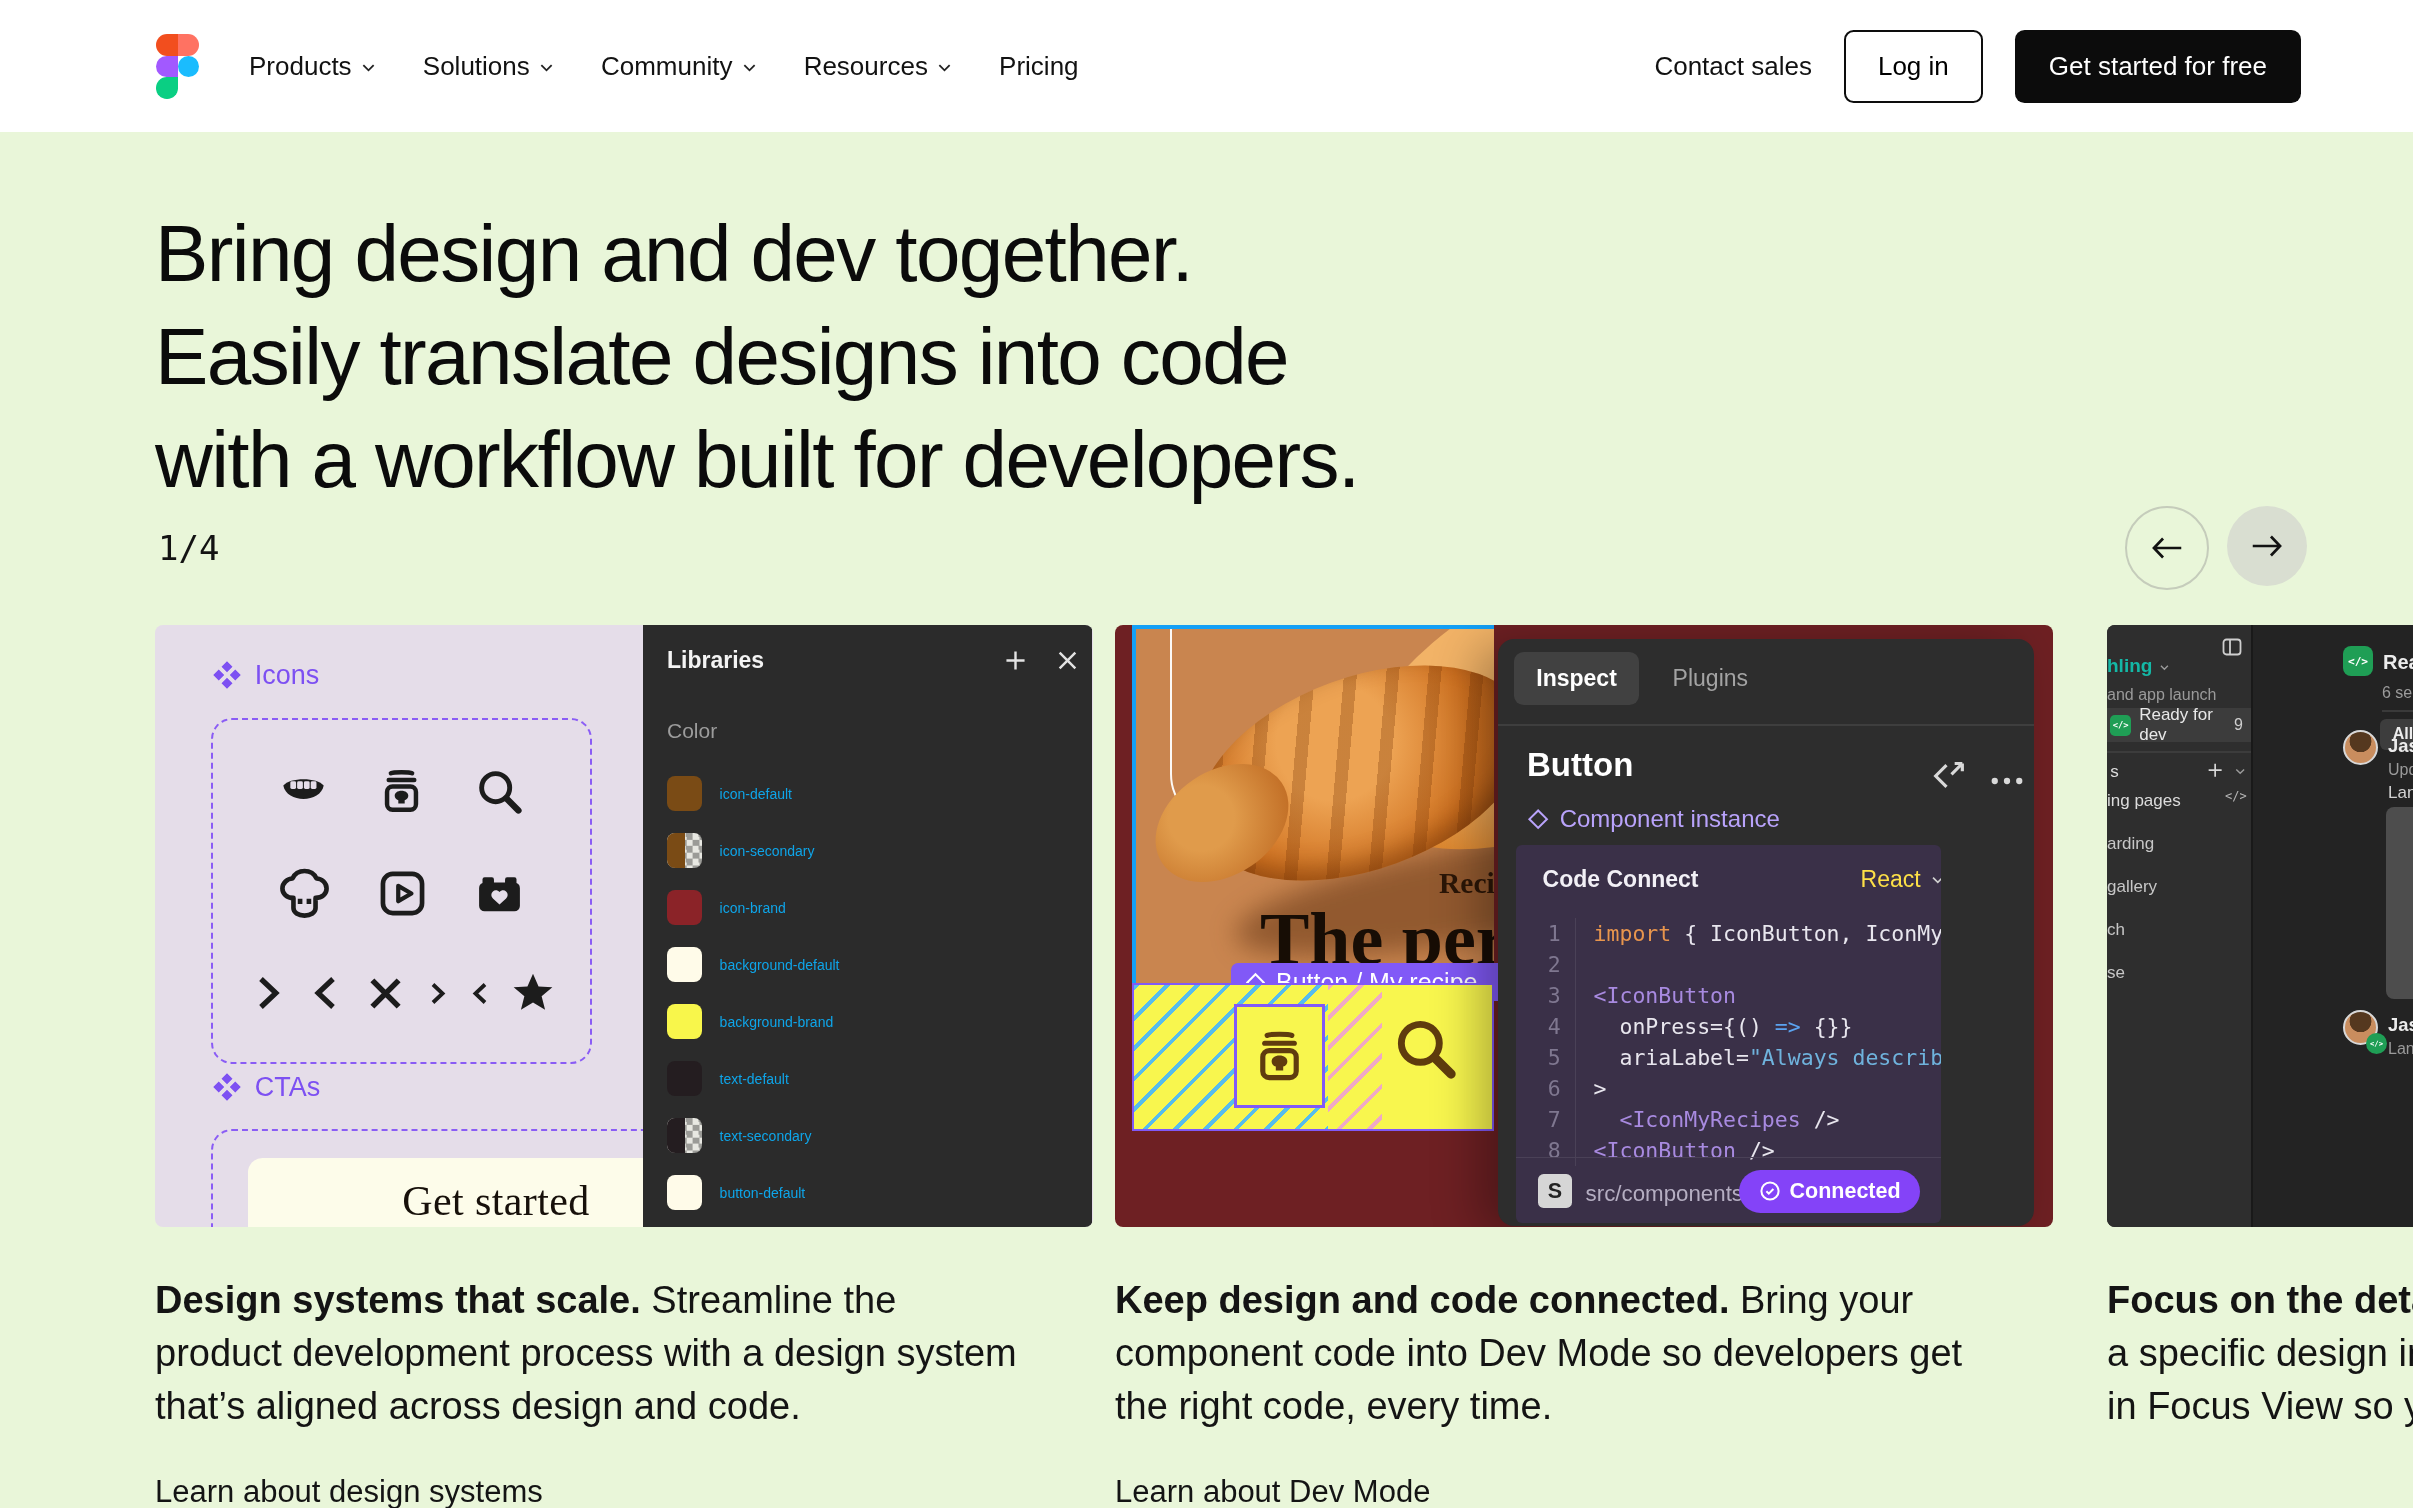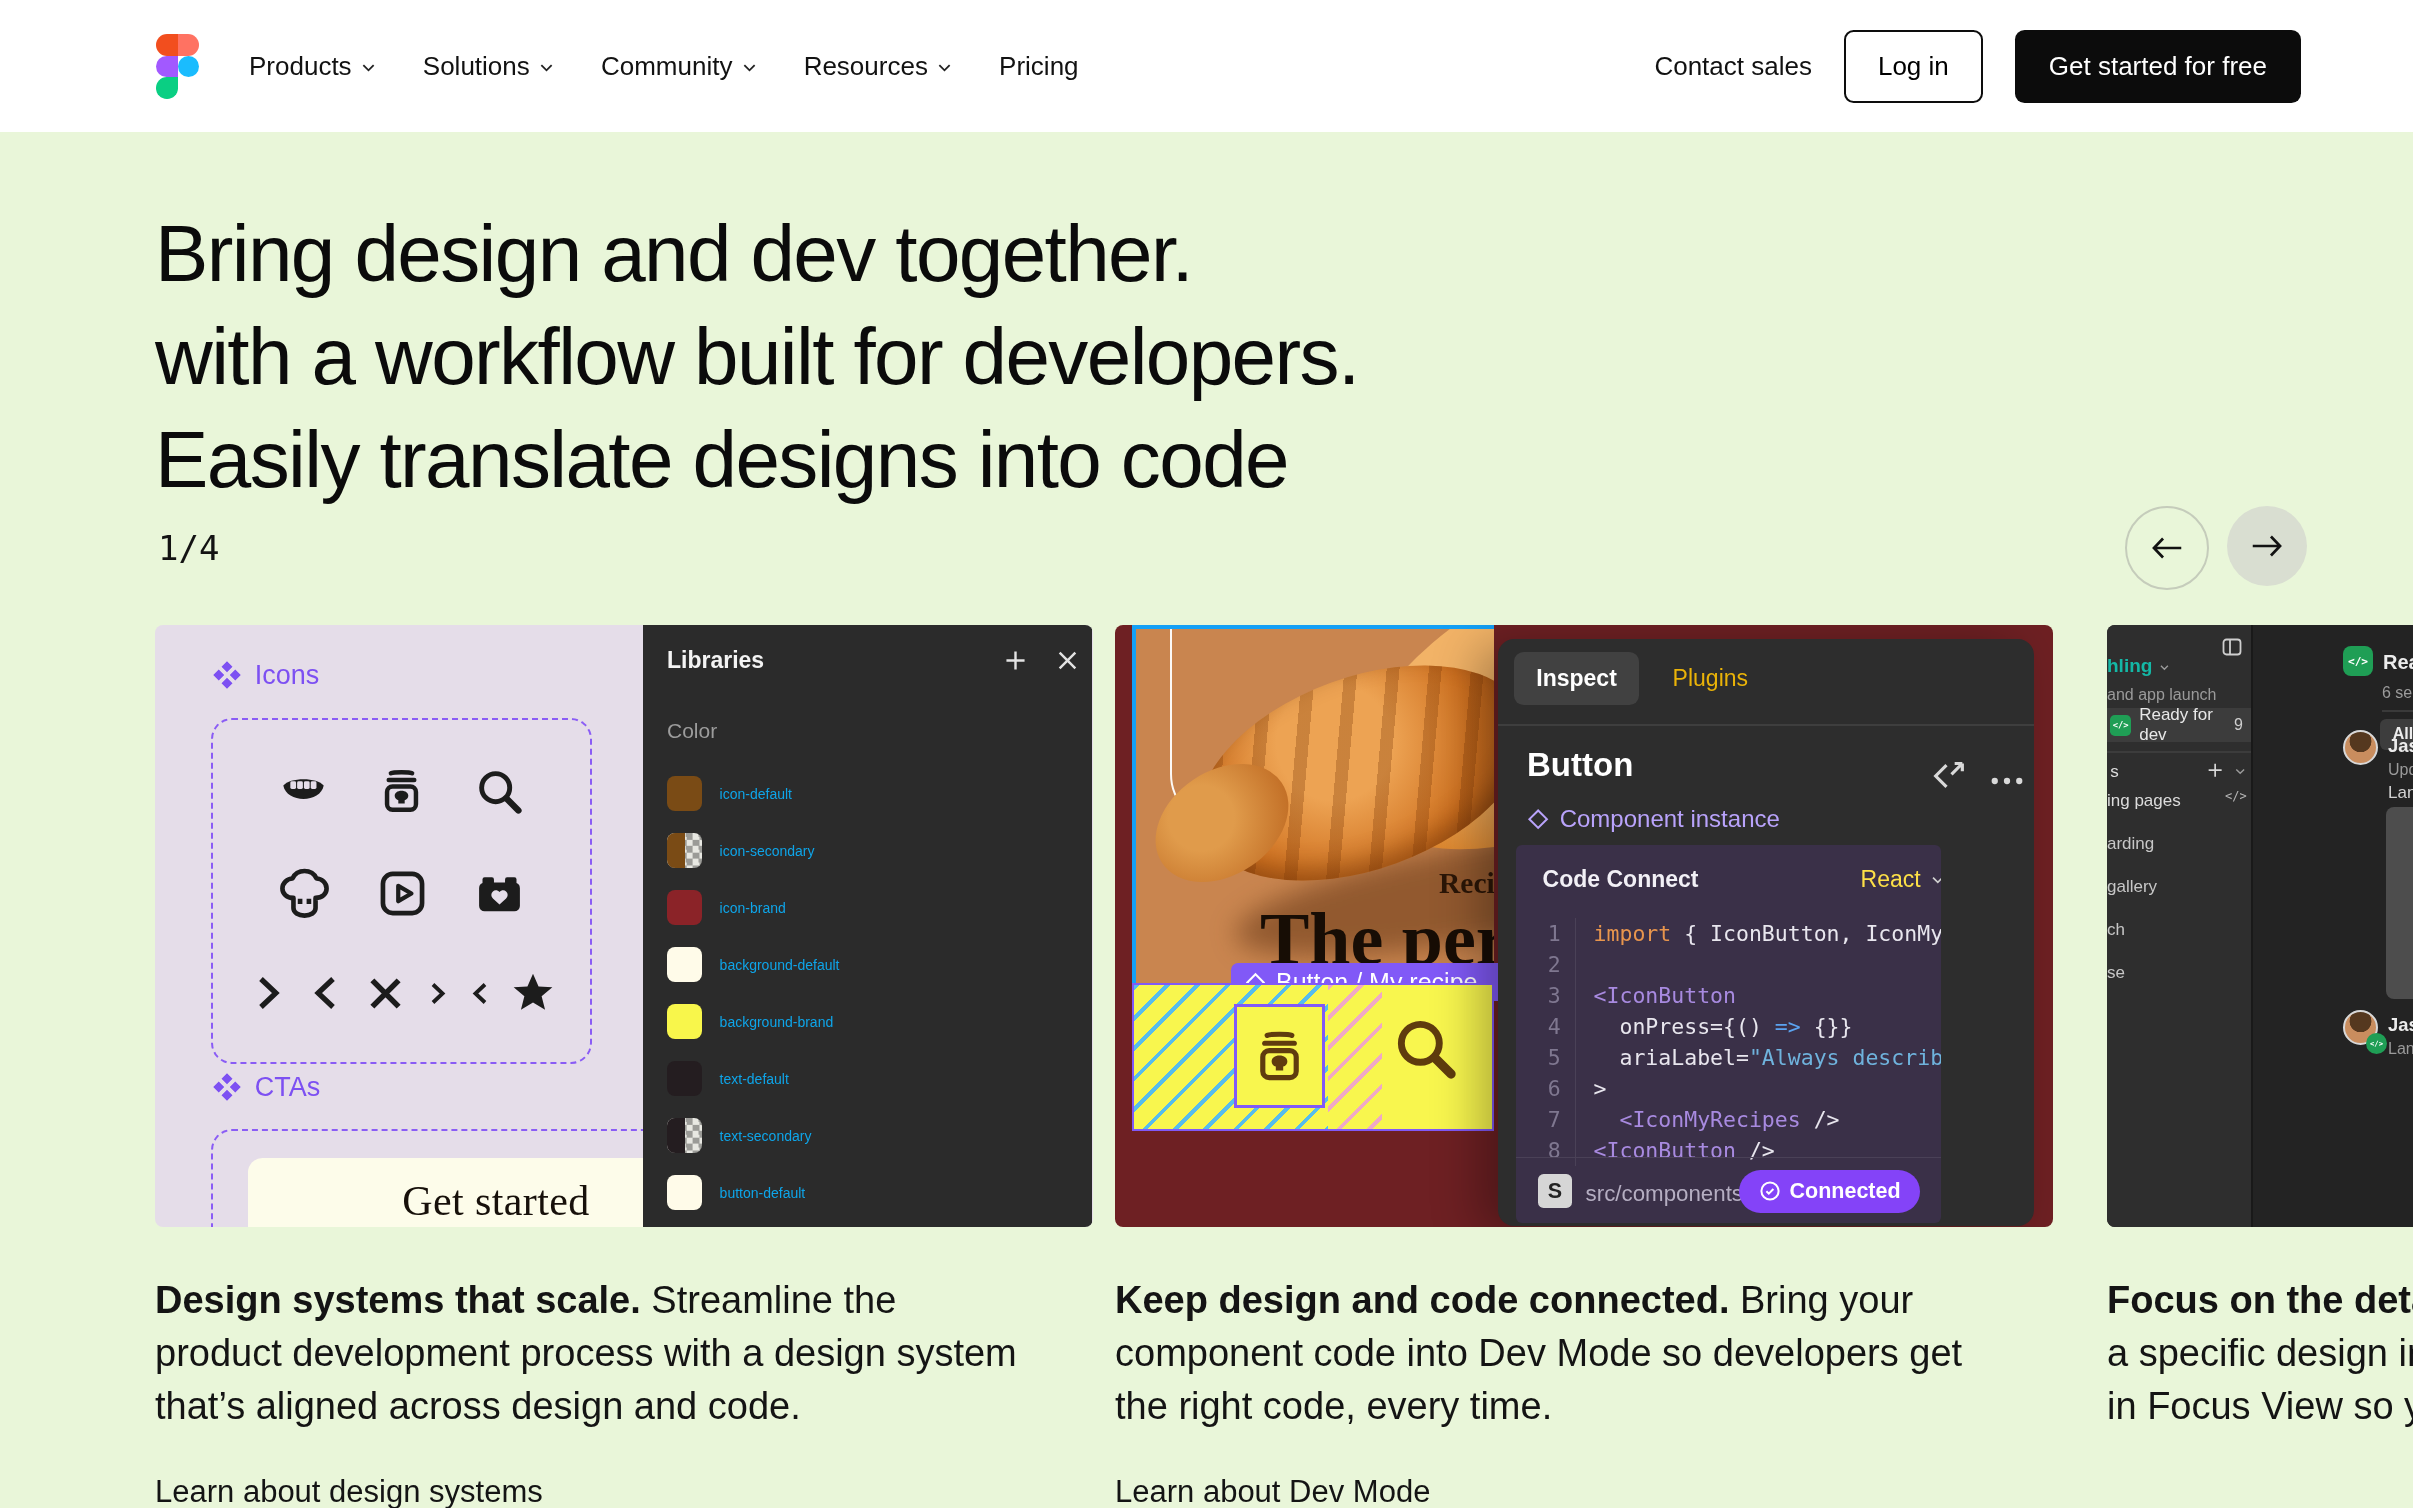--- a/index.html
+++ b/index.html
@@ -92,21 +92,21 @@
   .hatchP{position:absolute;left:194px;top:0;bottom:0;width:54px;
           background:repeating-linear-gradient(135deg,#f0a9c5 0 4px,transparent 4px 21.5px)}
   .jambtn{position:absolute;left:100px;top:19px;width:91px;height:104px;background:#f8f64e;border:3.2px solid #8159f7;
           box-sizing:border-box;display:flex;align-items:center;justify-content:center}
   .searchwrap{position:absolute;left:257px;top:29px}
   .inspect{position:absolute;left:383px;top:14.4px;width:536px;height:587px;border-radius:16px;background:#2d2d2d;z-index:6;
            box-shadow:-19px 6.4px 48px rgba(0,0,0,.30)}
   .tabs{position:absolute;left:16px;top:12.8px;display:flex;align-items:center;gap:11.2px}
   .tab{font-size:23px;padding:12.8px 22.3px;border-radius:9.6px;cursor:pointer}
   .tab.on{background:#414141;color:#fff;font-weight:600}
-  .tab.off{color:#eab308}
+  .tab.off{color:#a3a3a3}
   .pdiv{position:absolute;left:0;top:85px;width:100%;height:1.6px;background:#3e3e3e}
   .ptitle{position:absolute;left:29px;top:107px;font-size:33px;font-weight:700;color:#fff}
   .pico1{position:absolute;left:431px;top:117px;cursor:pointer}
   .pico2{position:absolute;left:488px;top:121px;cursor:pointer}
   .psub{position:absolute;left:29px;top:166px;display:flex;align-items:center;gap:10.4px;color:#b9a3fb;font-size:24px}
   .ccbox{position:absolute;left:17.6px;top:206px;width:425px;height:378px;background:#3a3048;border-radius:6px;overflow:hidden}
   .cchead{position:absolute;left:0;top:0;width:100%;height:69px}
   .cctitle{position:absolute;left:27px;top:21px;font-size:23px;font-weight:600;color:#f2f0f6}
   .ccreact{position:absolute;left:345px;top:21px;display:flex;align-items:center;gap:8px;font-size:23px;color:#fde047;cursor:pointer}
   .ccclip{position:absolute;left:452px;top:17.6px;cursor:pointer}
@@ -187,22 +187,22 @@
   </nav>
   <div class="navr">
     <span class="navlink">Contact sales</span>
     <button class="btn-outline">Log in</button>
     <button class="btn-black">Get started for free</button>
   </div>
 </header>
 
 <h1 class="hero">
   <div>Bring design and dev together.</div>
+  <div>Easily translate designs into code</div>
   <div>with a workflow built for developers.</div>
-  <div>Easily translate designs into code</div>
 </h1>
 <div class="pag">1/4</div>
 <div class="carr">
   <div class="cbtn prev">
     <svg width="38" height="38" viewBox="0 0 48 48">
         <path d="M42 24H8M19 12 7.5 24 19 36" fill="none" stroke="#121212" stroke-width="3.4"></path>
       </svg>
   </div>
   <div class="cbtn next">
     <svg width="38" height="38" viewBox="0 0 48 48">

